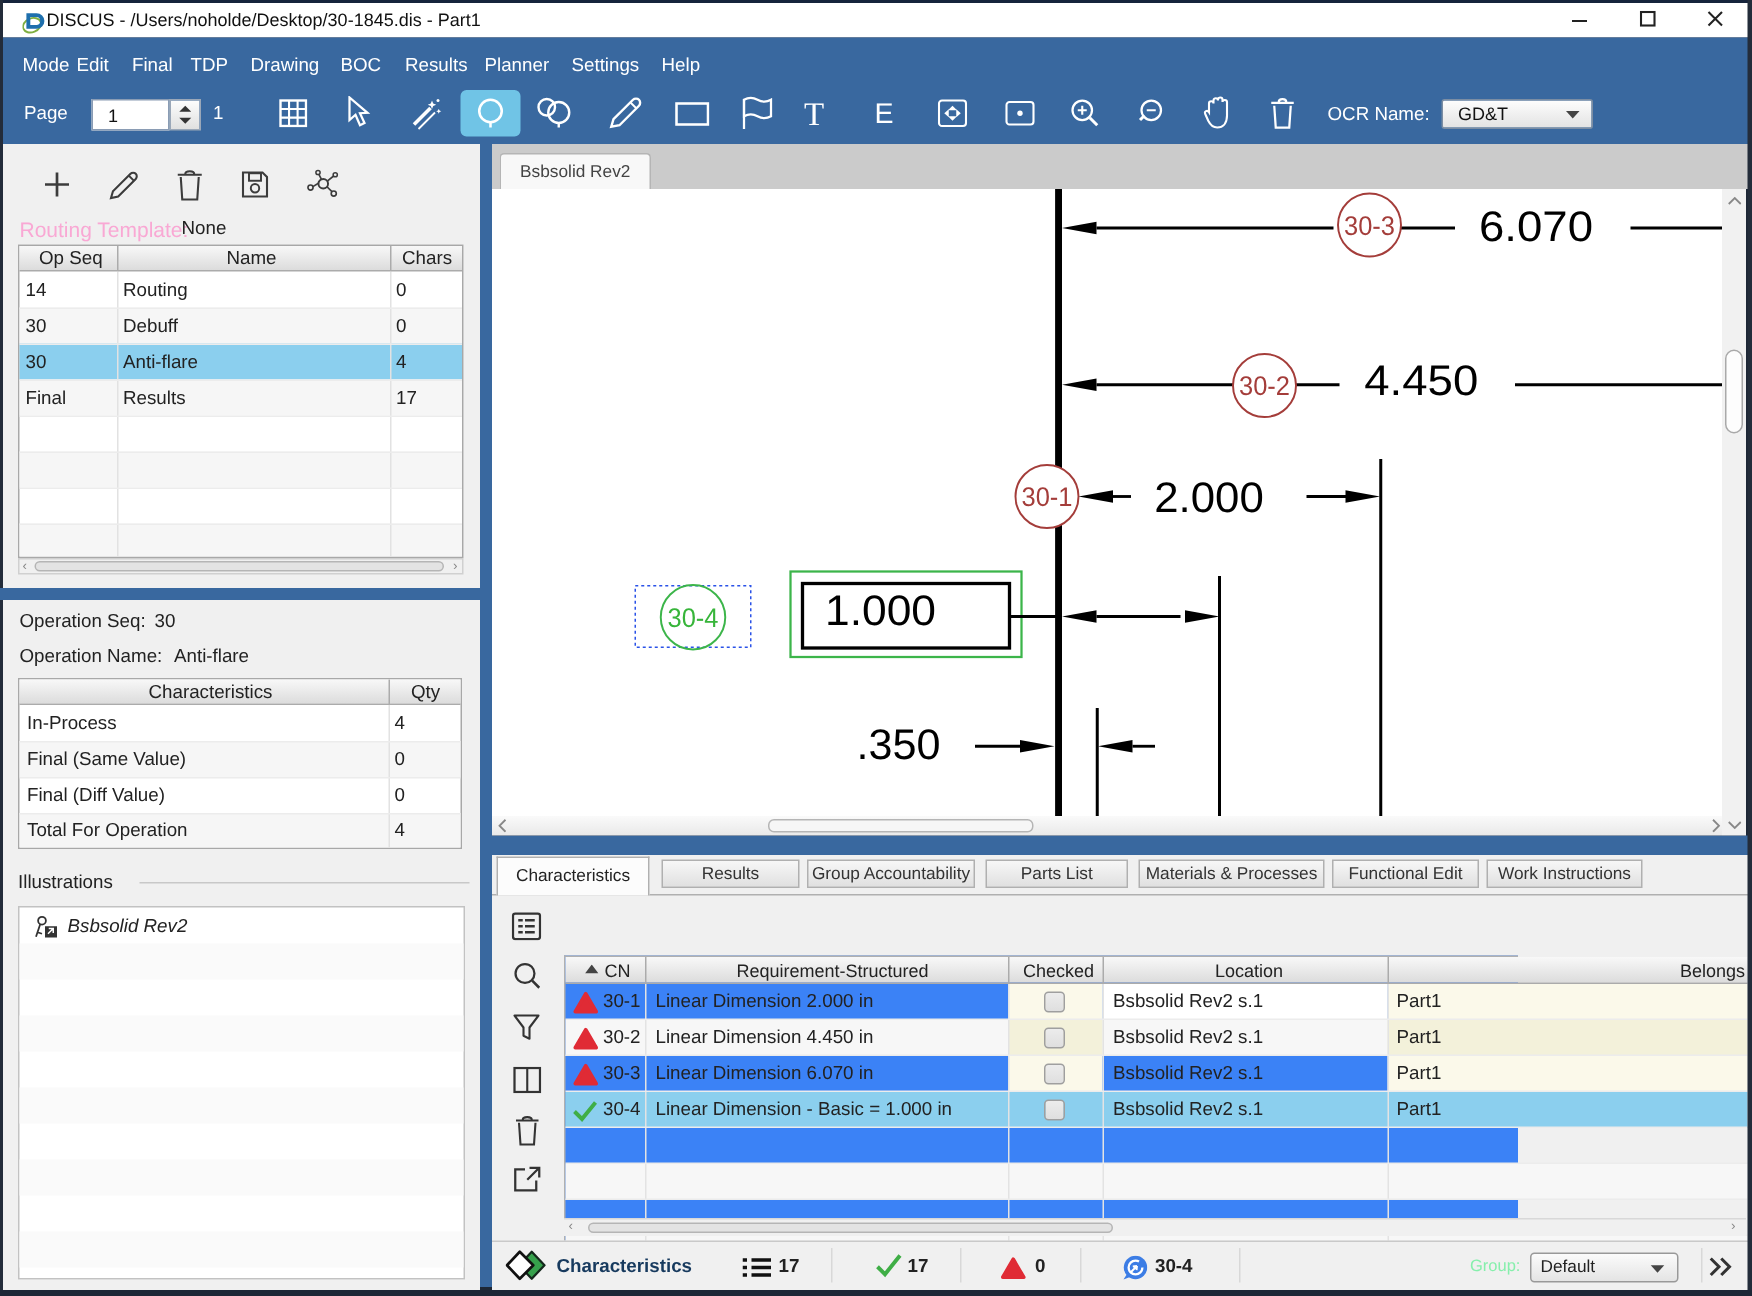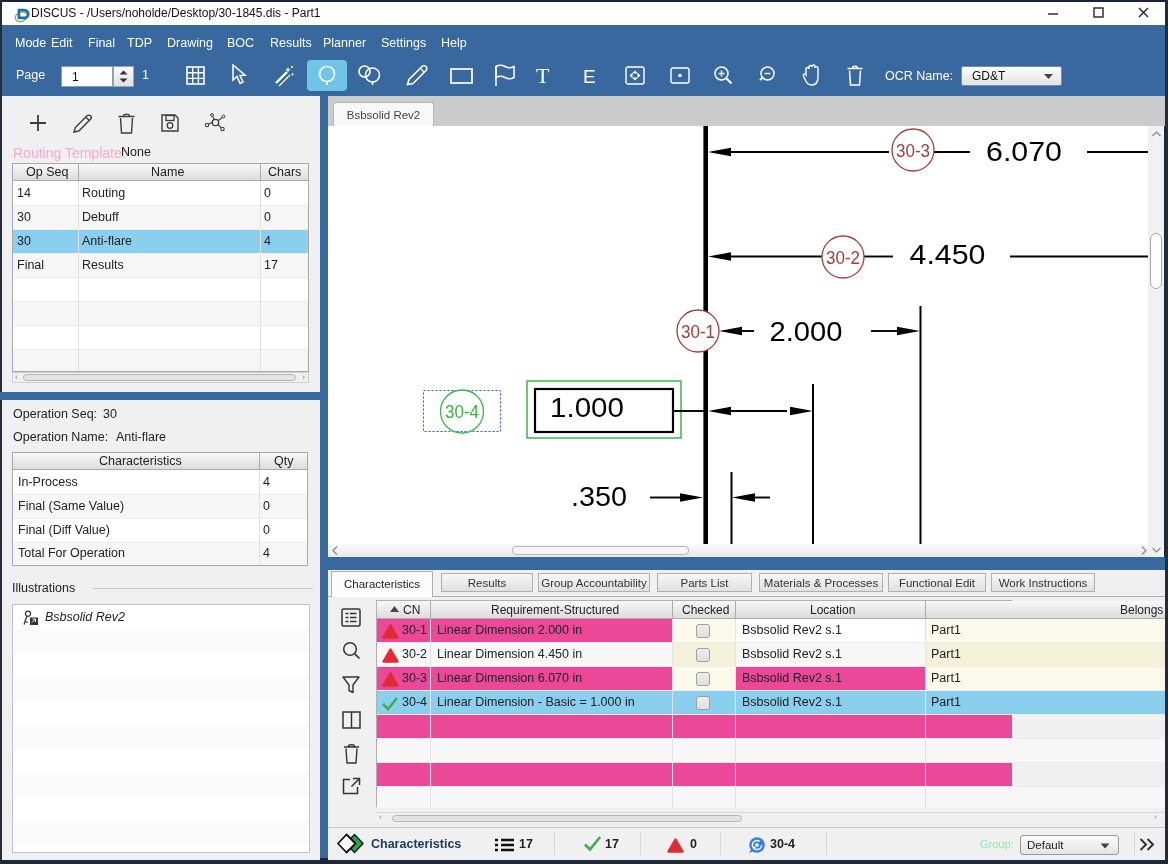--- a/index.html
+++ b/index.html
@@ -366,21 +366,21 @@
   </svg>
 <svg class="a" style="left:343px;top:743px" width="17" height="21" viewBox="0 0 17 21">
     <path d="M3 5.5 L4 20 H13 L14 5.5" fill="none" stroke="#333" stroke-width="1.4"></path>
     <path d="M1 4 H16 M5.5 3.5 C5.5 1.2 11.5 1.2 11.5 3.5" fill="none" stroke="#333" stroke-width="1.4"></path>
   </svg>
 <svg class="a" style="left:342px;top:777px" width="19" height="18" viewBox="0 0 19 18">
     <path d="M8 2.5 H1.5 V16.5 H15.5 V10" fill="none" stroke="#333" stroke-width="1.5"></path>
     <path d="M11 1.5 H17.5 V8 M17 2 L9.5 9.5" fill="none" stroke="#333" stroke-width="1.5"></path>
   </svg>
 
-<div class="a" style="left:376px;top:600px;width:636px;height:207px;background:#ec4899;border-top:1px solid #b0b0b0;border-left:1px solid #b0b0b0">
+<div class="a" style="left:376px;top:637px;width:636px;height:207px;background:#3b82f6;border-top:1px solid #b0b0b0;border-left:1px solid #b0b0b0">
  <div class="a" style="left:0;top:0;width:788px;height:18px;background:linear-gradient(#f8f8f8,#dcdcdc);border-bottom:1px solid #ababab;font-size:12px;color:#222">
   <svg class="a" style="left:13px;top:5px" width="9" height="6" viewBox="0 0 9 6">
         <path d="M4.5 0 L9 6 H0 Z" fill="#444"></path>
       </svg>
   <span class="a" style="left:26px;top:2px">CN</span>
   <span class="a" style="left:114px;top:2px">Requirement-Structured</span>
   <span class="a" style="left:305px;top:2px">Checked</span>
   <span class="a" style="left:433px;top:2px">Location</span>
   <span class="a" style="left:743px;top:2px">Belongs</span>
   <span class="a" style="left:53px;top:0;width:1px;height:18px;background:#ababab"></span>

